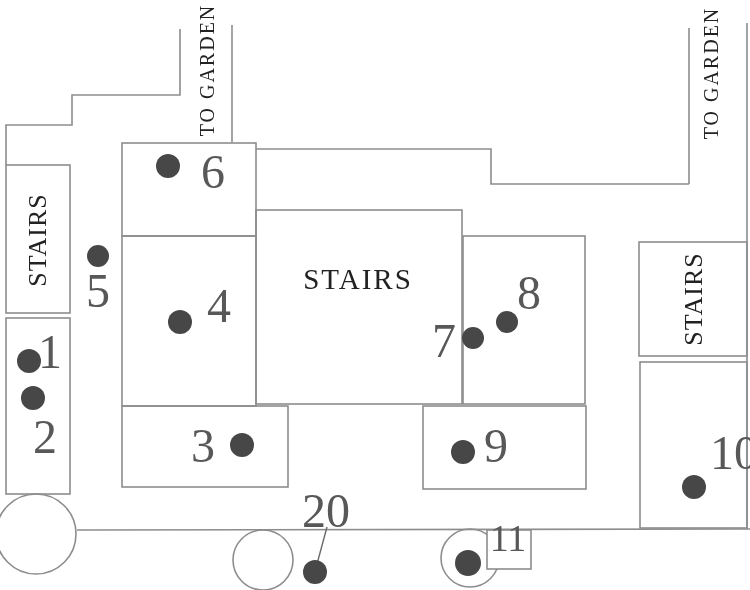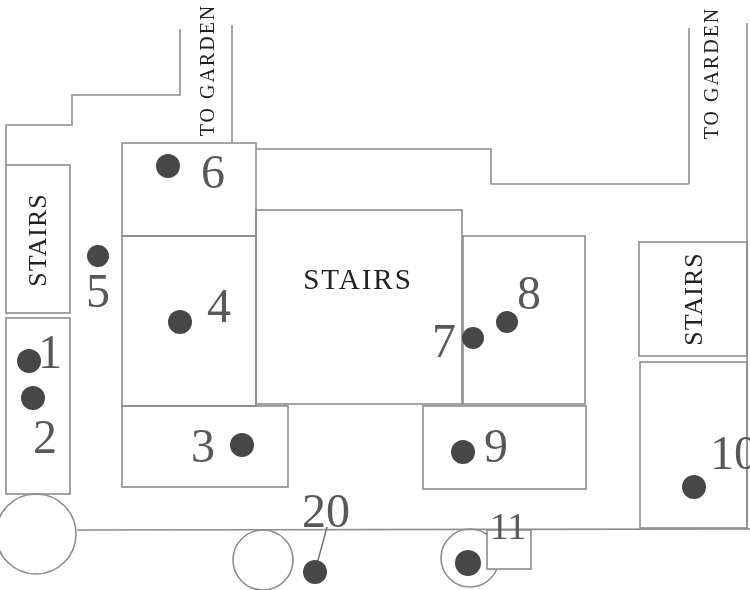--- a/index.html
+++ b/index.html
@@ -109,16 +109,16 @@
   <div class="lbl num" style="left:50px;  top:352px;">1</div>
   <div class="lbl num" style="left:45px;  top:437px;">2</div>
   <div class="lbl num" style="left:203px; top:446px;">3</div>
   <div class="lbl num" style="left:219px; top:306px;">4</div>
   <div class="lbl num" style="left:98px;  top:291px;">5</div>
   <div class="lbl num" style="left:213px; top:172px;">6</div>
   <div class="lbl num" style="left:444px; top:341px;">7</div>
   <div class="lbl num" style="left:529px; top:293px;">8</div>
   <div class="lbl num" style="left:496px; top:446px;">9</div>
   <div class="lbl num" style="left:698px; top:453px;margin-left:36px;">10</div>
-  <div class="lbl num num-small" style="left:508px; top:526px;text-align:right;">11</div>
+  <div class="lbl num num-small" style="left:508px; top:538px;text-align:right;">11</div>
   <div class="lbl num" style="left:326px; top:511px;">20</div>
 
 </div>
 
 </body></html>

